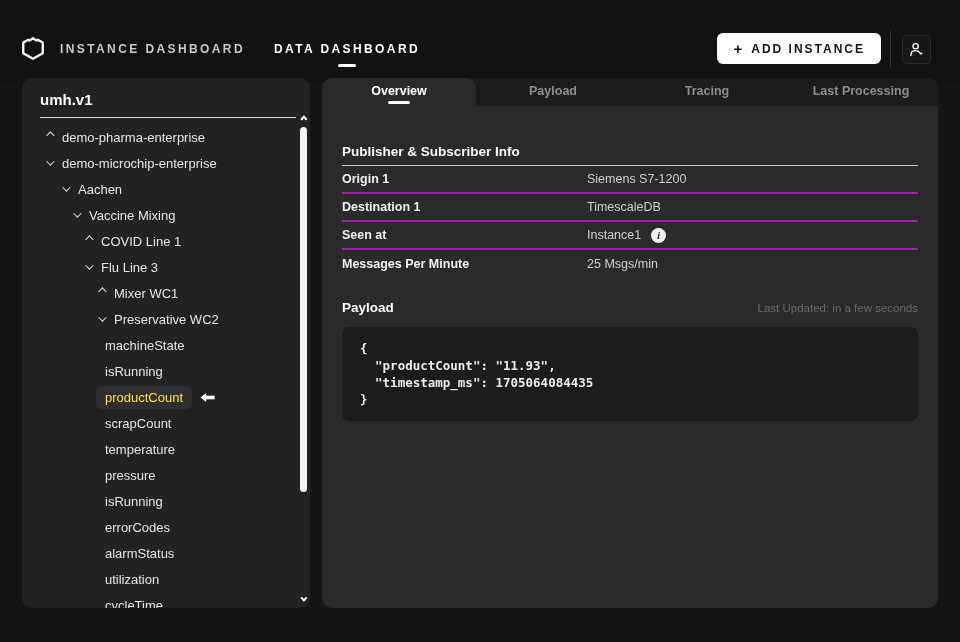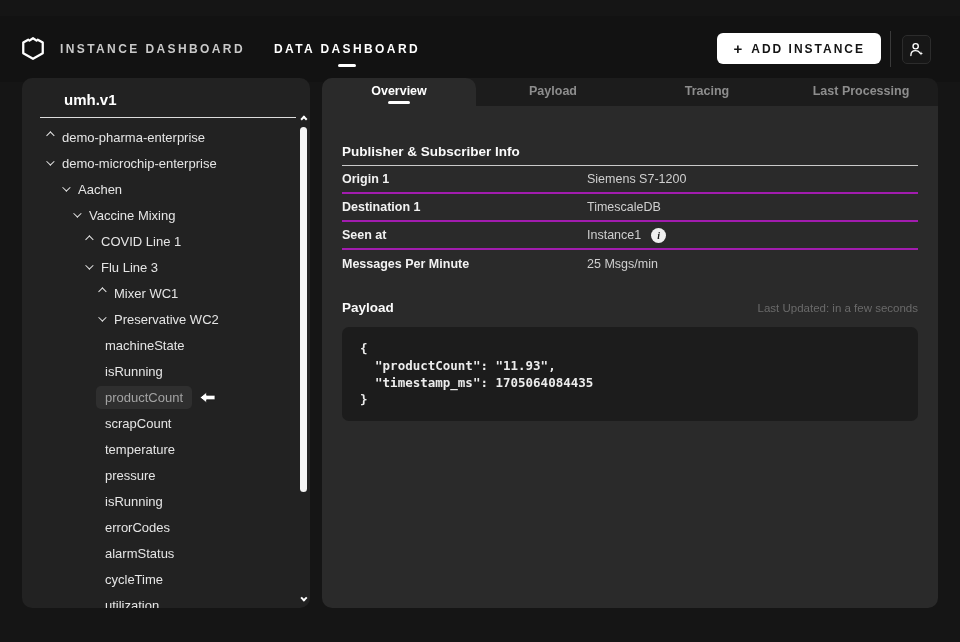--- a/index.html
+++ b/index.html
@@ -23,31 +23,31 @@
              letter-spacing:2px; display:flex; align-items:center; gap:9px; cursor:pointer; }
   .add-btn .plus { font-size:15px; font-weight:700; letter-spacing:0; }
   .topbar-divider { position:absolute; left:890px; top:15px; width:1px; height:36px; background:#3a3a3a; }
   .user-btn { position:absolute; left:902px; top:19px; width:29px; height:29px;
               background:#171717; border:1px solid #2c2c2c; border-radius:5px;
               display:flex; align-items:center; justify-content:center; cursor:pointer; }
 
   
   .sidebar { position:absolute; left:22px; top:78px; width:288px; height:530px;
              background:#222222; border-radius:10px; overflow:hidden; }
-  .sidebar-title { position:absolute; left:18px; top:13px; font-size:15px; font-weight:700; color:#ffffff;margin-left:24px; }
+  .sidebar-title { position:absolute; left:18px; top:13px; font-size:15px; font-weight:700; color:#ffffff; }
   .sidebar-divider { position:absolute; left:18px; right:14px; top:39px; height:1px; background:#dcdcdc; }
   .tree { position:absolute; left:0; right:12px; top:46px; }
   .tree-item { height:26px; display:flex; align-items:center; font-size:13px; color:#e5e5e5; cursor:pointer; }
   .lvl0 { padding-left:20px; } .lvl1 { padding-left:36px; } .lvl2 { padding-left:47px; }
   .lvl3 { padding-left:59px; } .lvl4 { padding-left:72px; } .lvl5 { padding-left:83px; }
   .chev { width:14px; margin-right:6px; display:flex; align-items:center; justify-content:center; }
   .chev i { display:block; width:6px; height:6px; border:solid #e5e5e5; border-width:0 1.5px 1.5px 0; }
   .chev.down i { transform:rotate(45deg) translateY(-2px); }
   .chev.up   i { transform:rotate(-135deg) translateY(2px); }
-  .pill { background:#2f2f2f; border-radius:5px; padding:4px 9px; margin-left:-9px; color:#a3a3a3; }
+  .pill { background:#2f2f2f; border-radius:5px; padding:4px 9px; margin-left:-9px; color:#fde047; }
   .cursor-arrow { margin-left:7px; display:flex; align-items:center; }
   
   .sb-thumb { position:absolute; right:3px; top:49px; width:7px; height:365px;
               background:#f5f5f5; border-radius:4px; cursor:pointer; }
   .sb-arrow { position:absolute; right:3px; width:9px; height:9px; display:flex;
               align-items:center; justify-content:center; cursor:pointer; }
   .sb-arrow i { display:block; width:5px; height:5px; border:solid #ffffff; border-width:0 2px 2px 0; }
   .sb-up { top:38px; } .sb-up i { transform:rotate(-135deg) translateY(2px); }
   .sb-down { bottom:4px; } .sb-down i { transform:rotate(45deg) translateY(-2px); }
 
@@ -192,24 +192,24 @@
       <div class="tree-item lvl5">
         <span>isRunning</span>
       </div>
       <div class="tree-item lvl5">
         <span>errorCodes</span>
       </div>
       <div class="tree-item lvl5">
         <span>alarmStatus</span>
       </div>
       <div class="tree-item lvl5">
+        <span>utilization</span>
+      </div>
+      <div class="tree-item lvl5">
         <span>cycleTime</span>
-      </div>
-      <div class="tree-item lvl5">
-        <span>utilization</span>
       </div>
     </div>
 
     <div class="sb-arrow sb-up">
         <i></i>
       </div>
     <div class="sb-thumb"></div>
     <div class="sb-arrow sb-down">
         <i></i>
       </div>

